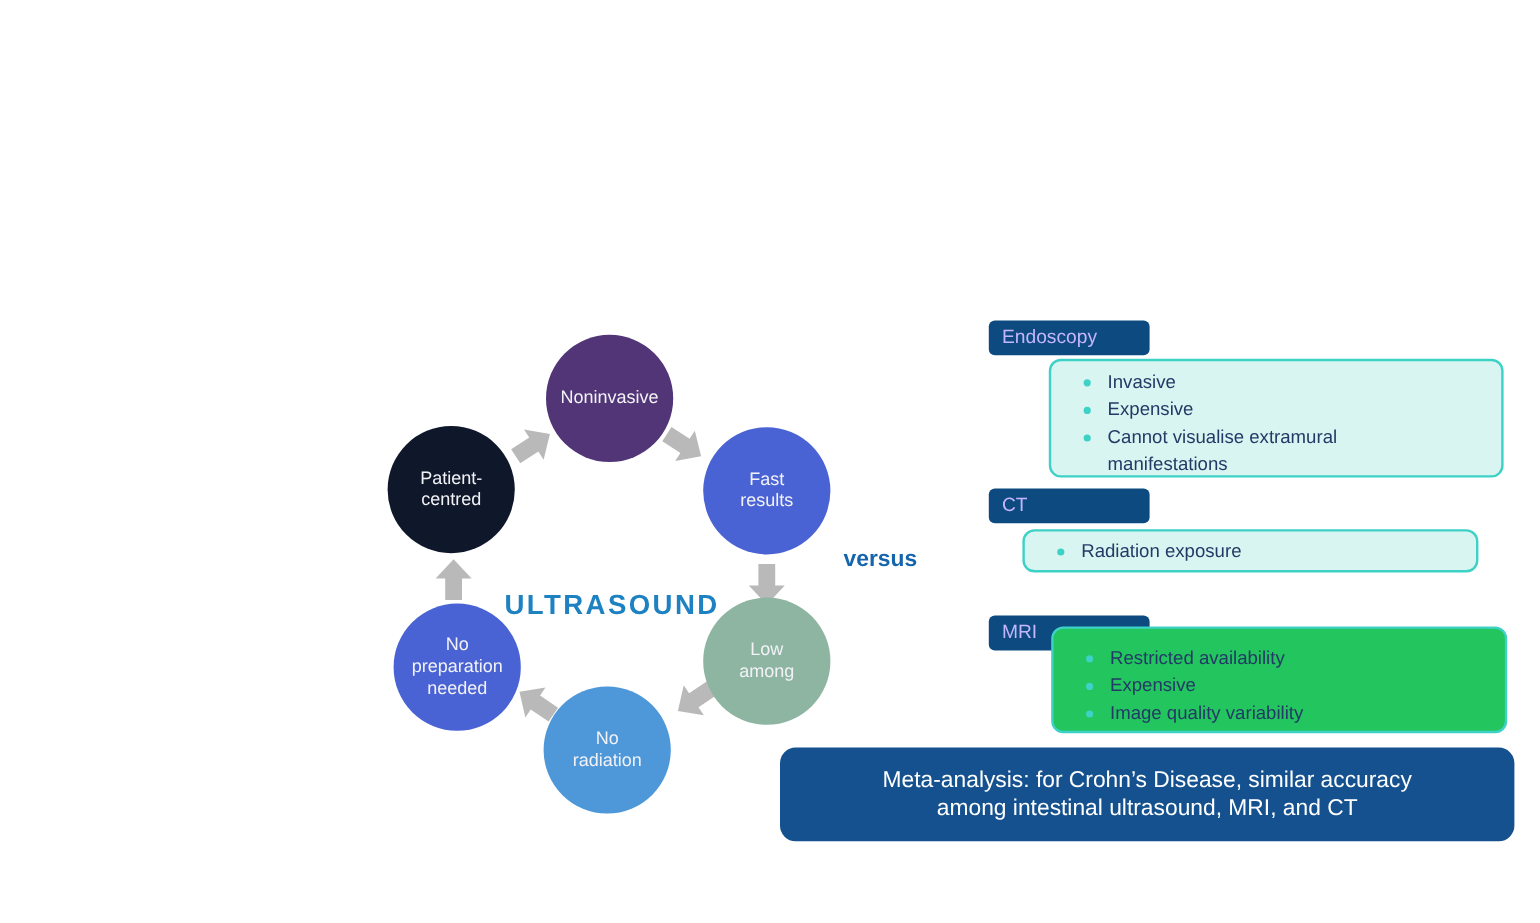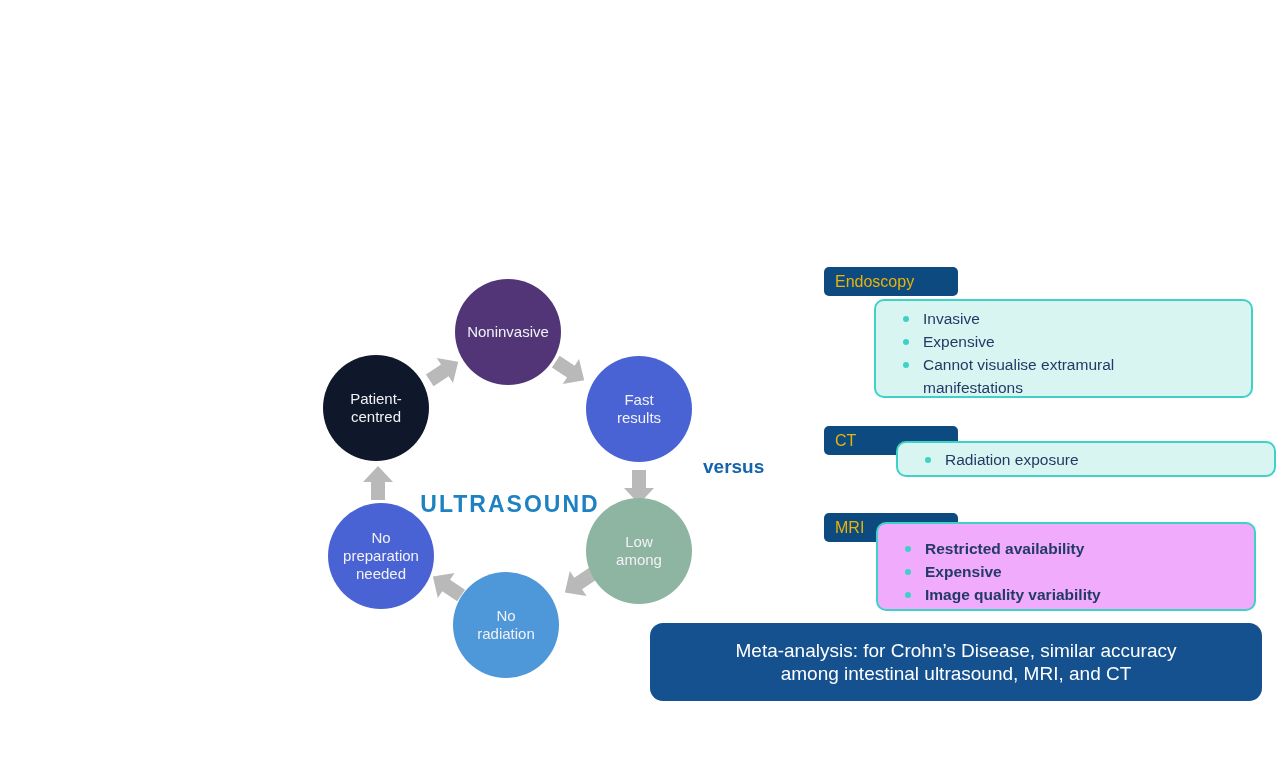--- a/index.html
+++ b/index.html
@@ -52,38 +52,38 @@
     font-weight: 700;
   }
 
   
   .tag {
     position: absolute;
     left: 824px;
     width: 134px;
     height: 29px;
     border-radius: 5px;
-    color: #eab308;
+    color: #c4b5fd;
     font-size: 16px;
     line-height: 29px;
     padding-left: 11px;
     box-sizing: border-box;
   }
   #tag-endoscopy { top: 267px; }
   #tag-ct        { top: 407px; }
   #tag-mri       { top: 490px; margin-top: 23px; }
 
   .panel {
     position: absolute;
     border: 2px solid;
     border-radius: 10px;
     box-sizing: border-box;
   }
   #panel-endoscopy { left: 874px; top: 299px; width: 379px; height: 99px; padding: 6px 18px 0 27px; }
-  #panel-ct        { left: 896px; top: 441px; width: 380px; height: 36px; display: flex; align-items: center; padding: 0 18px 0 27px; }
+  #panel-ct        { left: 852px; top: 441px; width: 380px; height: 36px; display: flex; align-items: center; padding: 0 18px 0 27px; }
   #panel-mri       { left: 876px; top: 522px; width: 380px; height: 89px; padding: 13px 18px 0 27px; }
 
   .bullet-list { margin: 0; padding: 0; list-style: none; }
   .bullet-item {
     display: flex;
     font-size: 15.5px;
     line-height: 23px;
     color: #233a66;
   }
   .bullet-dot {
@@ -162,32 +162,32 @@
         <span class="bullet-dot" style="background-color: rgb(62, 209, 198);"></span>
         <span class="bullet-text">Expensive</span>
       </li>
       <li class="bullet-item">
         <span class="bullet-dot" style="background-color: rgb(62, 209, 198);"></span>
         <span class="bullet-text">Cannot visualise extramural manifestations</span>
       </li>
     </ul>
   </div>
 
-  <div class="tag" id="tag-ct" style="background-color: rgb(13, 74, 127); margin-top: 19px;">CT</div>
+  <div class="tag" id="tag-ct" style="background-color: rgb(13, 74, 127);">CT</div>
   <div class="panel" id="panel-ct" style="background-color: rgb(217, 245, 241); border-color: rgb(62, 209, 198);">
     <ul class="bullet-list">
       <li class="bullet-item">
         <span class="bullet-dot" style="background-color: rgb(62, 209, 198);"></span>
         <span class="bullet-text">Radiation exposure</span>
       </li>
     </ul>
   </div>
 
   <div class="tag" id="tag-mri" style="background-color: rgb(13, 74, 127);">MRI</div>
-  <div class="panel" id="panel-mri" style="background-color: #f0abfc; border-color: rgb(62, 209, 198); font-weight: bold;">
+  <div class="panel" id="panel-mri" style="background-color: #22c55e; border-color: rgb(62, 209, 198);">
     <ul class="bullet-list">
       <li class="bullet-item">
         <span class="bullet-dot" style="background-color: rgb(62, 209, 198);"></span>
         <span class="bullet-text">Restricted availability</span>
       </li>
       <li class="bullet-item">
         <span class="bullet-dot" style="background-color: rgb(62, 209, 198);"></span>
         <span class="bullet-text">Expensive</span>
       </li>
       <li class="bullet-item">

